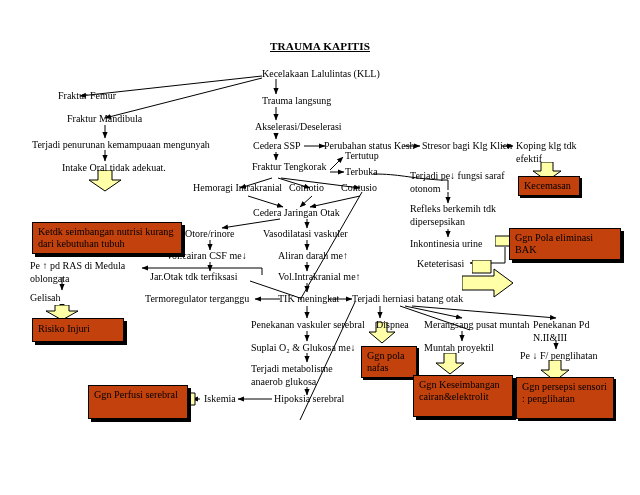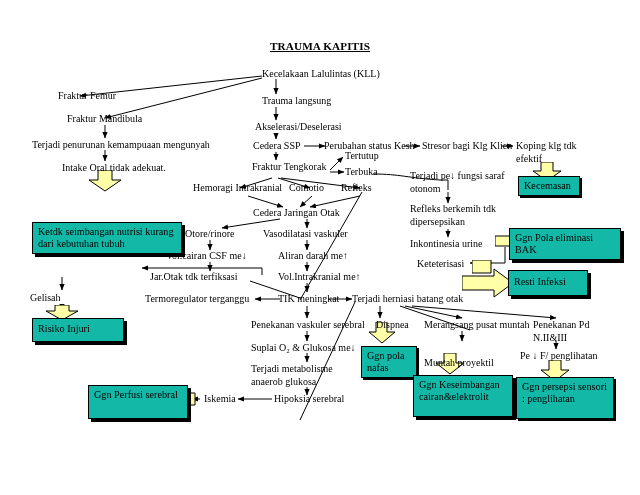--- a/index.html
+++ b/index.html
@@ -21,21 +21,21 @@
 
   .node{
     position:absolute;font-size:10px;line-height:12.5px;
     white-space:nowrap;
   }
   .node.wrap{white-space:normal;}
 
   
   .dx{
     position:absolute;
-    background:#14b8a6;
+    background:#c2410c;
     border:1.4px solid #000;
     box-shadow:3px 3px 0 #000;
     font-size:10.2px;line-height:12.4px;
     padding:3px 5px;
     box-sizing:border-box;
     color:#000;
   }
   .dx.thin{box-shadow:2px 2px 0 #000;border-width:1.1px;}
 
   
@@ -235,61 +235,61 @@
   <div class="node" style="left:324px;top:140px;">Perubahan status Kesh</div>
   <div class="node" style="left:422px;top:140px;">Stresor bagi Klg Klien</div>
   <div class="node wrap" style="left:516px;top:140px;width:72px;">Koping klg tdk efektif</div>
 
   <div class="node" style="left:252px;top:161px;">Fraktur Tengkorak</div>
   <div class="node" style="left:345px;top:150px;">Tertutup</div>
   <div class="node" style="left:345px;top:166px;">Terbuka</div>
 
   <div class="node" style="left:193px;top:182px;">Hemoragi Intrakranial</div>
   <div class="node" style="left:289px;top:182px;">Comotio</div>
-  <div class="node" style="left:341px;top:182px;">Refleks</div>
+  <div class="node" style="left:341px;top:182px;">Contusio</div>
 
   <div class="node" style="left:253px;top:207px;">Cedera Jaringan Otak</div>
   <div class="node" style="left:185px;top:228px;">Otore/rinore</div>
   <div class="node" style="left:263px;top:228px;">Vasodilatasi vaskuler</div>
 
   <div class="node" style="left:166px;top:250px;">Vol.cairan CSF me↓</div>
   <div class="node" style="left:278px;top:250px;">Aliran darah me↑</div>
   <div class="node" style="left:150px;top:271px;">Jar.Otak tdk terfiksasi</div>
   <div class="node" style="left:278px;top:271px;">Vol.Intrakranial me↑</div>
 
+  <div class="node wrap" style="left:30px;top:260px;width:112px;">Pe ↑ pd RAS di Medula oblongata</div>
   <div class="node" style="left:30px;top:292px;">Gelisah</div>
   <div class="node" style="left:145px;top:293px;">Termoregulator terganggu</div>
   <div class="node" style="left:278px;top:293px;">TIK meningkat</div>
   <div class="node" style="left:352px;top:293px;">Terjadi herniasi batang otak</div>
 
   <div class="node wrap" style="left:410px;top:170px;width:98px;">Terjadi pe↓ fungsi saraf otonom</div>
   <div class="node wrap" style="left:410px;top:203px;width:98px;">Refleks berkemih tdk dipersepsikan</div>
   <div class="node" style="left:410px;top:238px;">Inkontinesia urine</div>
   <div class="node" style="left:417px;top:258px;">Keteterisasi</div>
 
   <div class="node" style="left:251px;top:319px;">Penekanan vaskuler serebral</div>
   <div class="node" style="left:376px;top:319px;">Dispnea</div>
   <div class="node" style="left:424px;top:319px;">Merangsang pusat muntah</div>
   <div class="node wrap" style="left:533px;top:319px;width:72px;">Penekanan Pd N.II&amp;III</div>
 
   <div class="node" style="left:251px;top:342px;">Suplai O₂ &amp; Glukosa me↓</div>
-  <div class="node" style="left:424px;top:357px;">Muntah proyektil</div>
+  <div class="node" style="left:424px;top:342px;">Muntah proyektil</div>
   <div class="node" style="left:520px;top:350px;">Pe ↓ F/ penglihatan</div>
 
   <div class="node wrap" style="left:251px;top:363px;width:100px;">Terjadi metabolisme anaerob glukosa</div>
   <div class="node" style="left:204px;top:393px;">Iskemia</div>
   <div class="node" style="left:274px;top:393px;">Hipoksia serebral</div>
 
   <div class="dx" style="left:32px;top:186px;width:150px;height:32px;margin-top:36px;">Ketdk seimbangan nutrisi kurang dari kebutuhan tubuh</div>
 
   <div class="dx thin" style="left:518px;top:176px;width:62px;height:20px;padding-top:3px;">Kecemasan</div>
 
   <div class="dx" style="left:509px;top:228px;width:112px;height:32px;">Ggn Pola eliminasi BAK</div>
 
-  <div class="dx" style="left:508px;top:270px;width:80px;height:26px;padding-top:5px;">Resti Infeksi</div>
 
   <div class="dx" style="left:32px;top:318px;width:92px;height:24px;padding-top:4px;">Risiko Injuri</div>
 
   <div class="dx" style="left:88px;top:385px;width:100px;height:34px;">Ggn Perfusi serebral</div>
 
   <div class="dx thin" style="left:361px;top:346px;width:56px;height:32px;">Ggn pola nafas</div>
 
   <div class="dx thin" style="left:516px;top:377px;width:98px;height:42px;">Ggn persepsi sensori : penglihatan</div>
 
   <div class="dx" style="left:413px;top:375px;width:100px;height:42px;">Ggn Keseimbangan cairan&amp;elektrolit</div>

